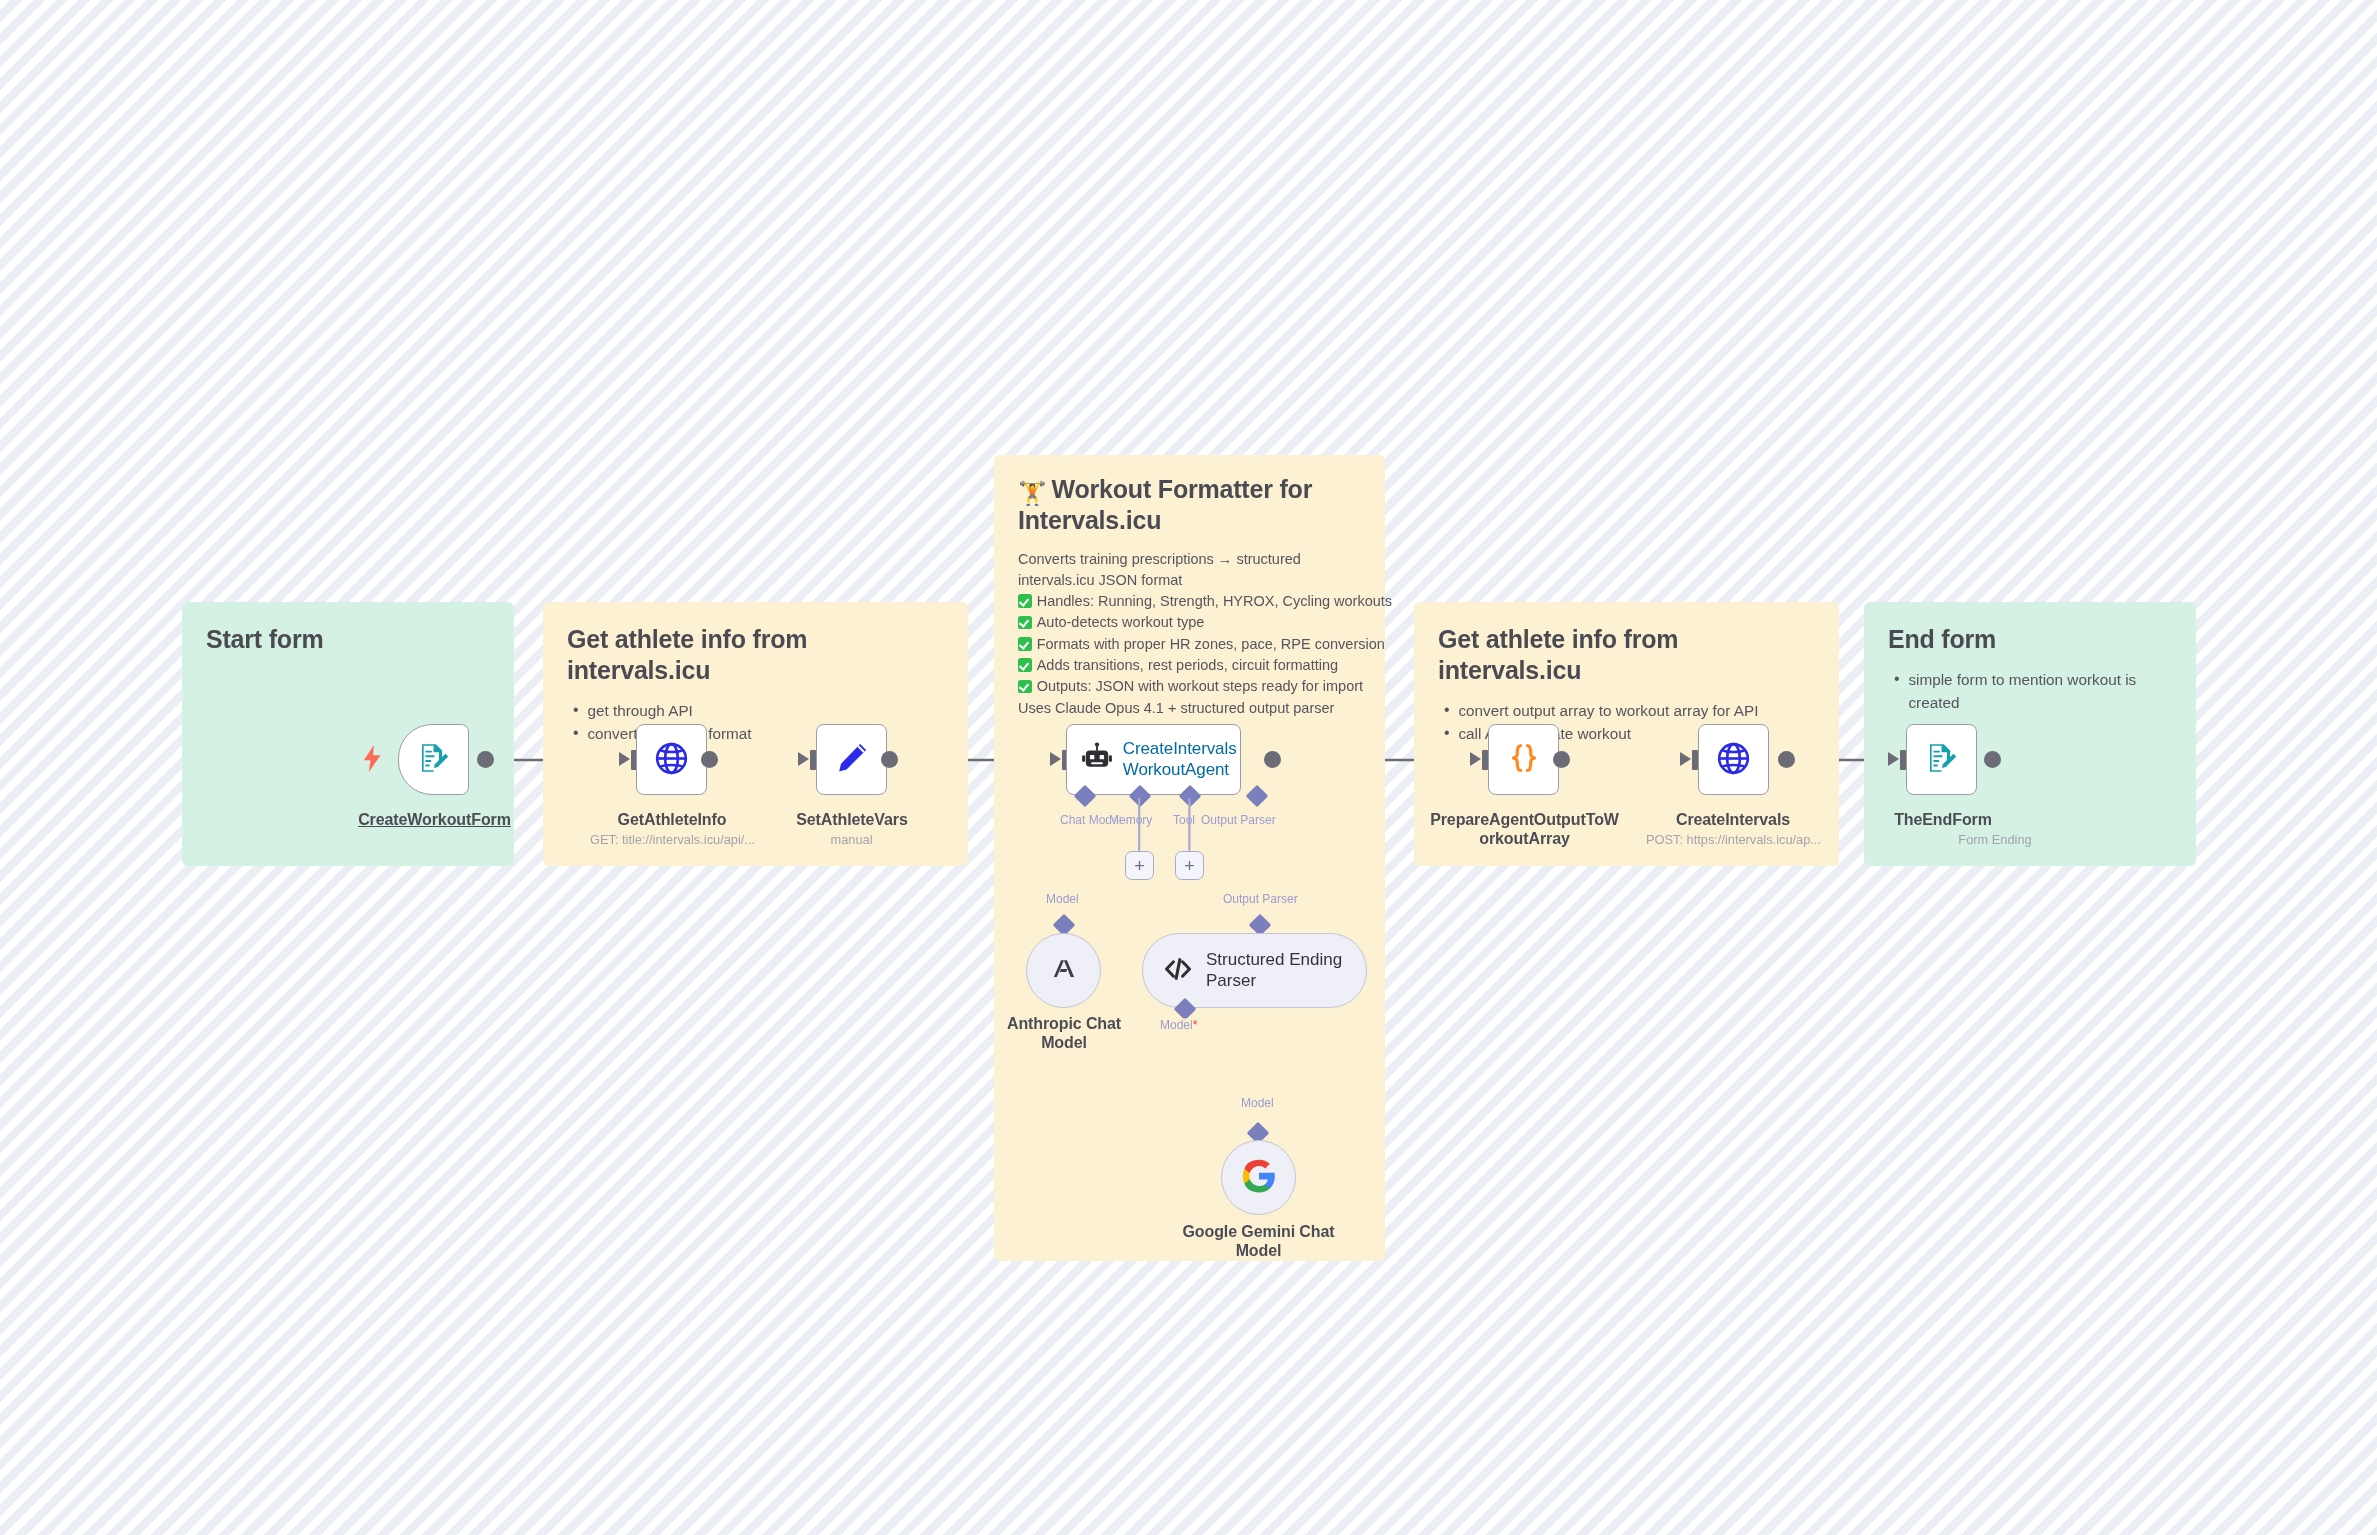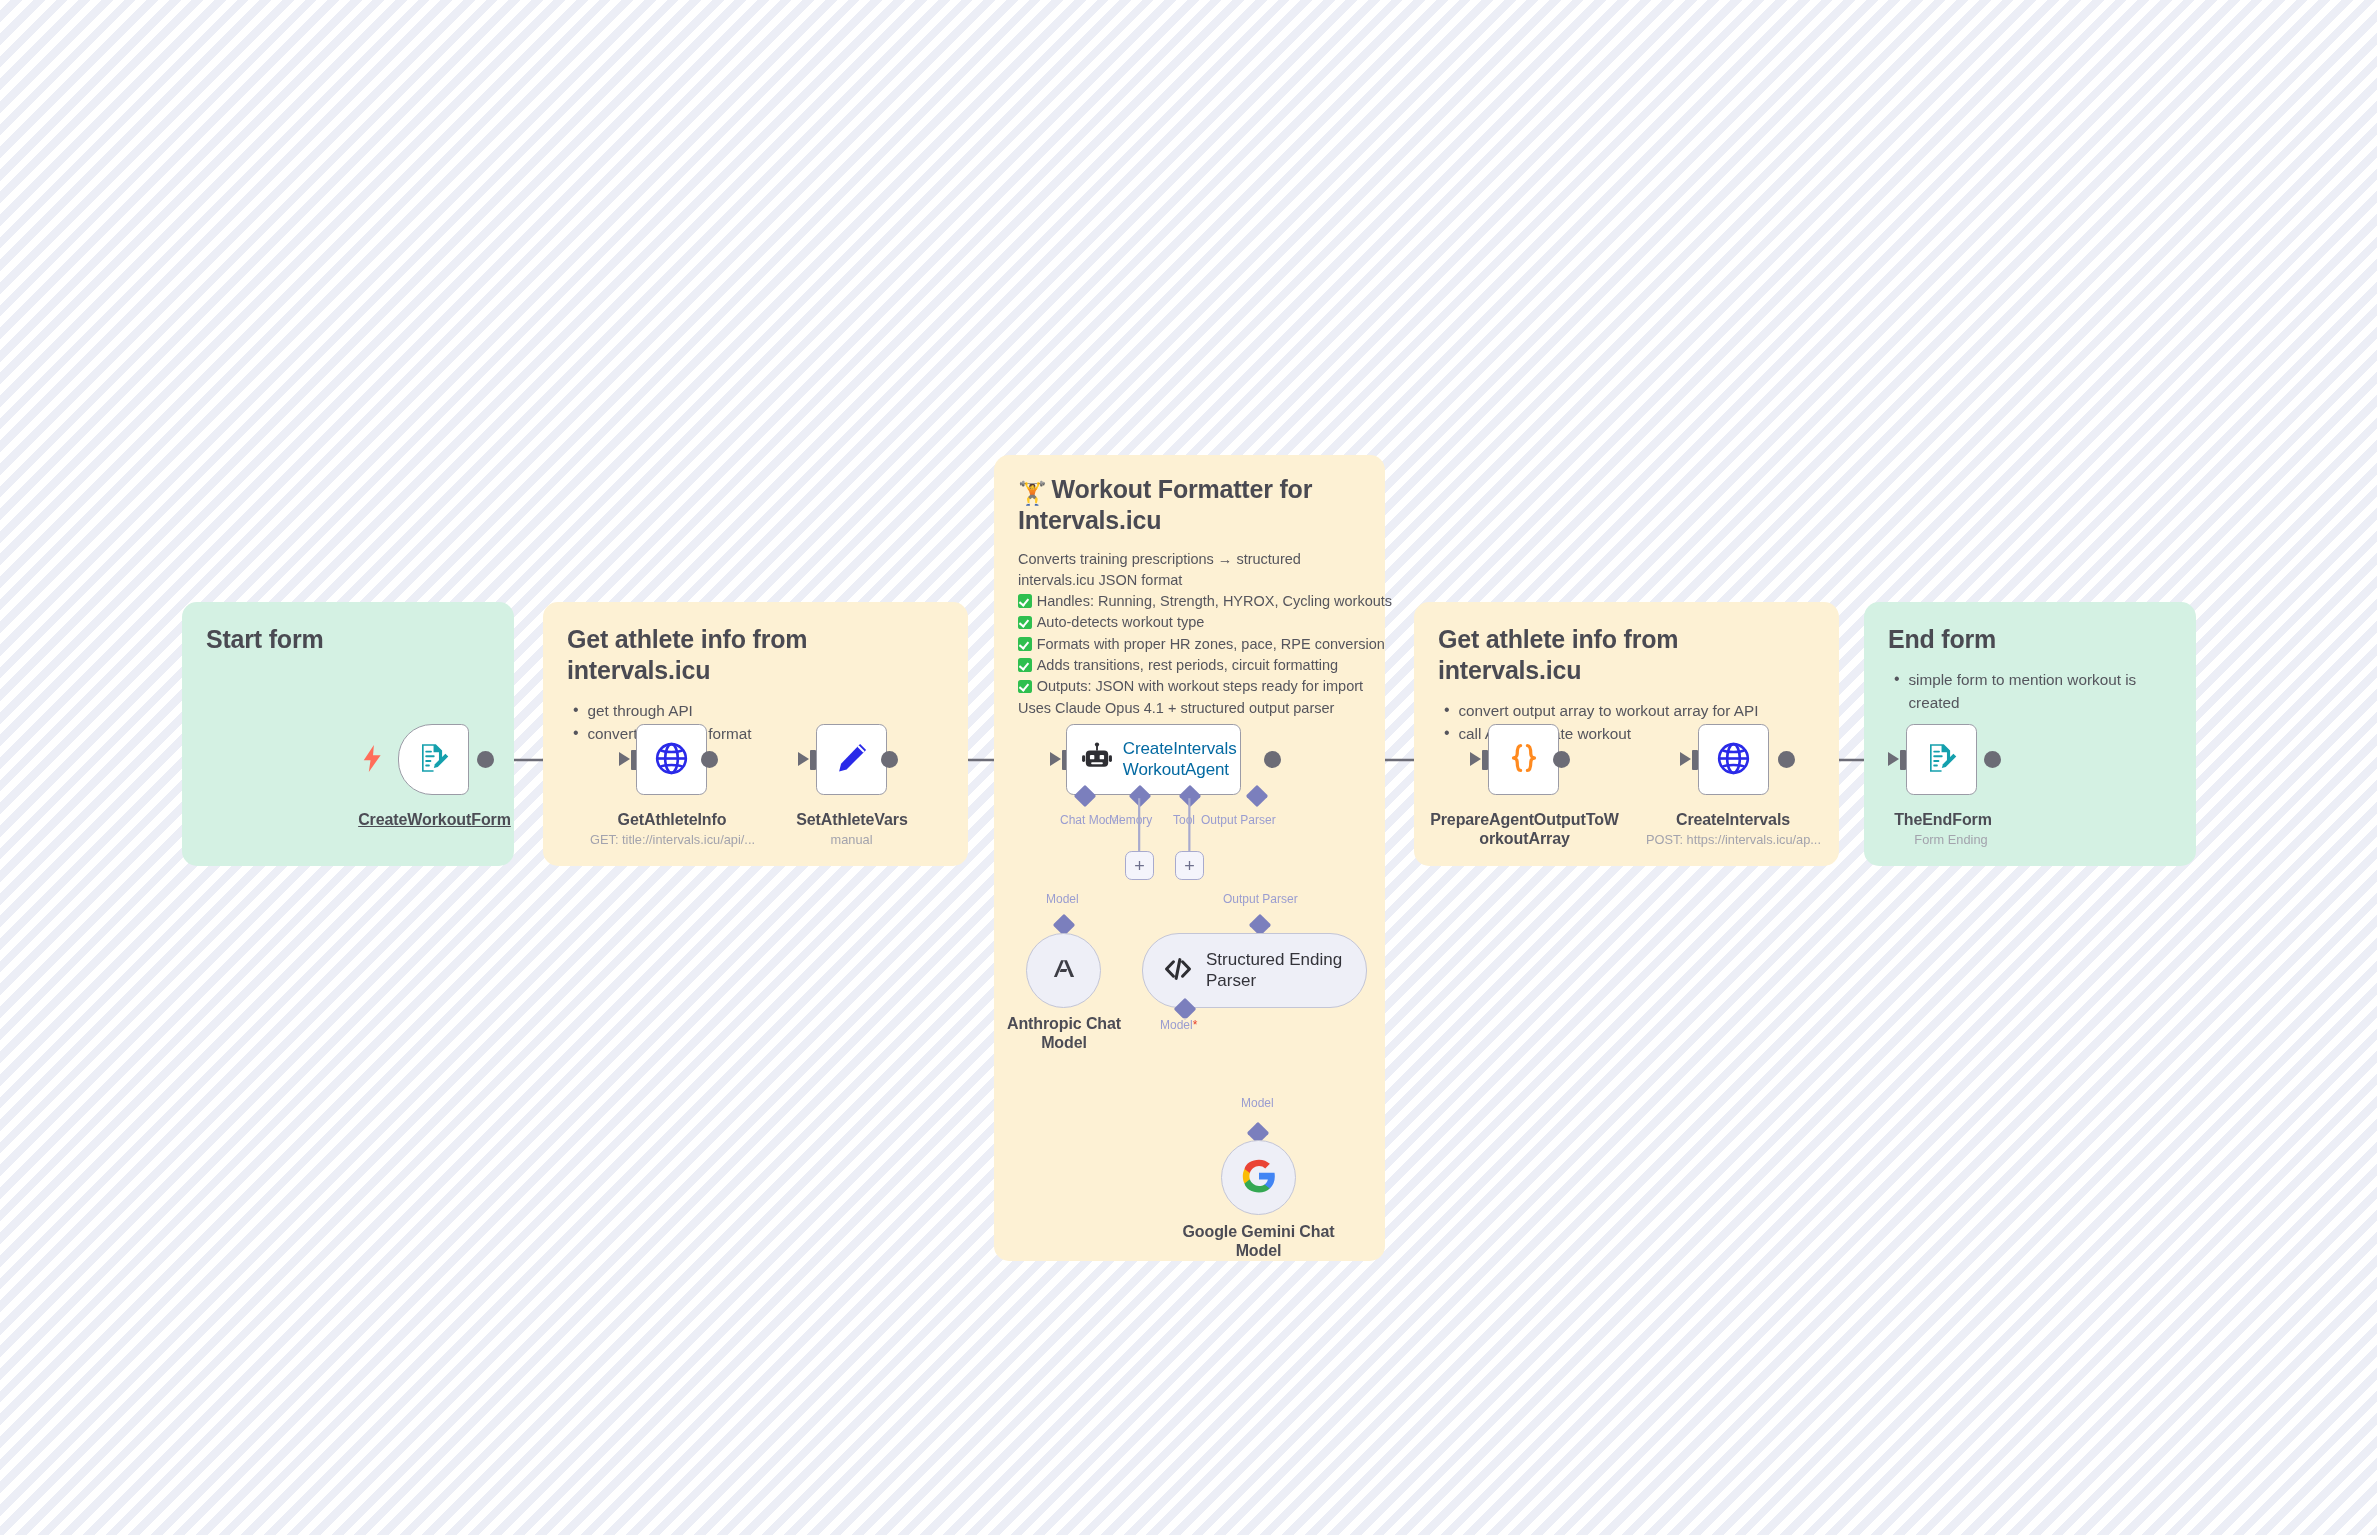--- a/index.html
+++ b/index.html
@@ -21,21 +21,21 @@
       #ffffff 0px,
       #ffffff 7.7px,
       #eceef6 7.7px,
       #eceef6 16px
     );
   }
 
   
   .sticky {
     position: absolute;
-    border-radius: 15px;
+    border-radius: 6px;
     padding: 22px 24px 0 24px;
   }
   .sticky.green  { background: #d4f1e3; }
   .sticky.yellow { background: #fdf1d4; }
 
   .sticky-title {
     font-size: 25px;
     font-weight: 700;
     color: #4a4a52;
     line-height: 1.22;
@@ -520,16 +520,16 @@
         <rect x="6.2" y="7.1" width="4.4" height="1.3" rx="0.5" fill="#14a0ad"></rect>
         <rect x="6.2" y="10.2" width="6.2" height="1.3" rx="0.5" fill="#14a0ad"></rect>
         <rect x="6.2" y="13.3" width="4.0" height="1.3" rx="0.5" fill="#14a0ad"></rect>
         <rect x="6.2" y="16.4" width="3.0" height="1.3" rx="0.5" fill="#14a0ad"></rect>
         <path d="M19.6 9.1l1.9 1.9-7.0 7.0-2.6 0.7 0.7-2.6z" fill="#14a0ad"></path>
       </svg>
     </span>
   </div>
   <div class="out-dot" style="left:1984px; top:751px;"></div>
   <div class="node-caption" style="left:1868px; top:810px; width:150px;">TheEndForm</div>
-  <div class="node-sub" style="left:1876px; top:832px; width:150px;text-align:center;">Form Ending</div>
+  <div class="node-sub" style="left:1920px; top:832px; width:150px;text-align:center;">Form Ending</div>
 
 </div>
 
 
 </body></html>

